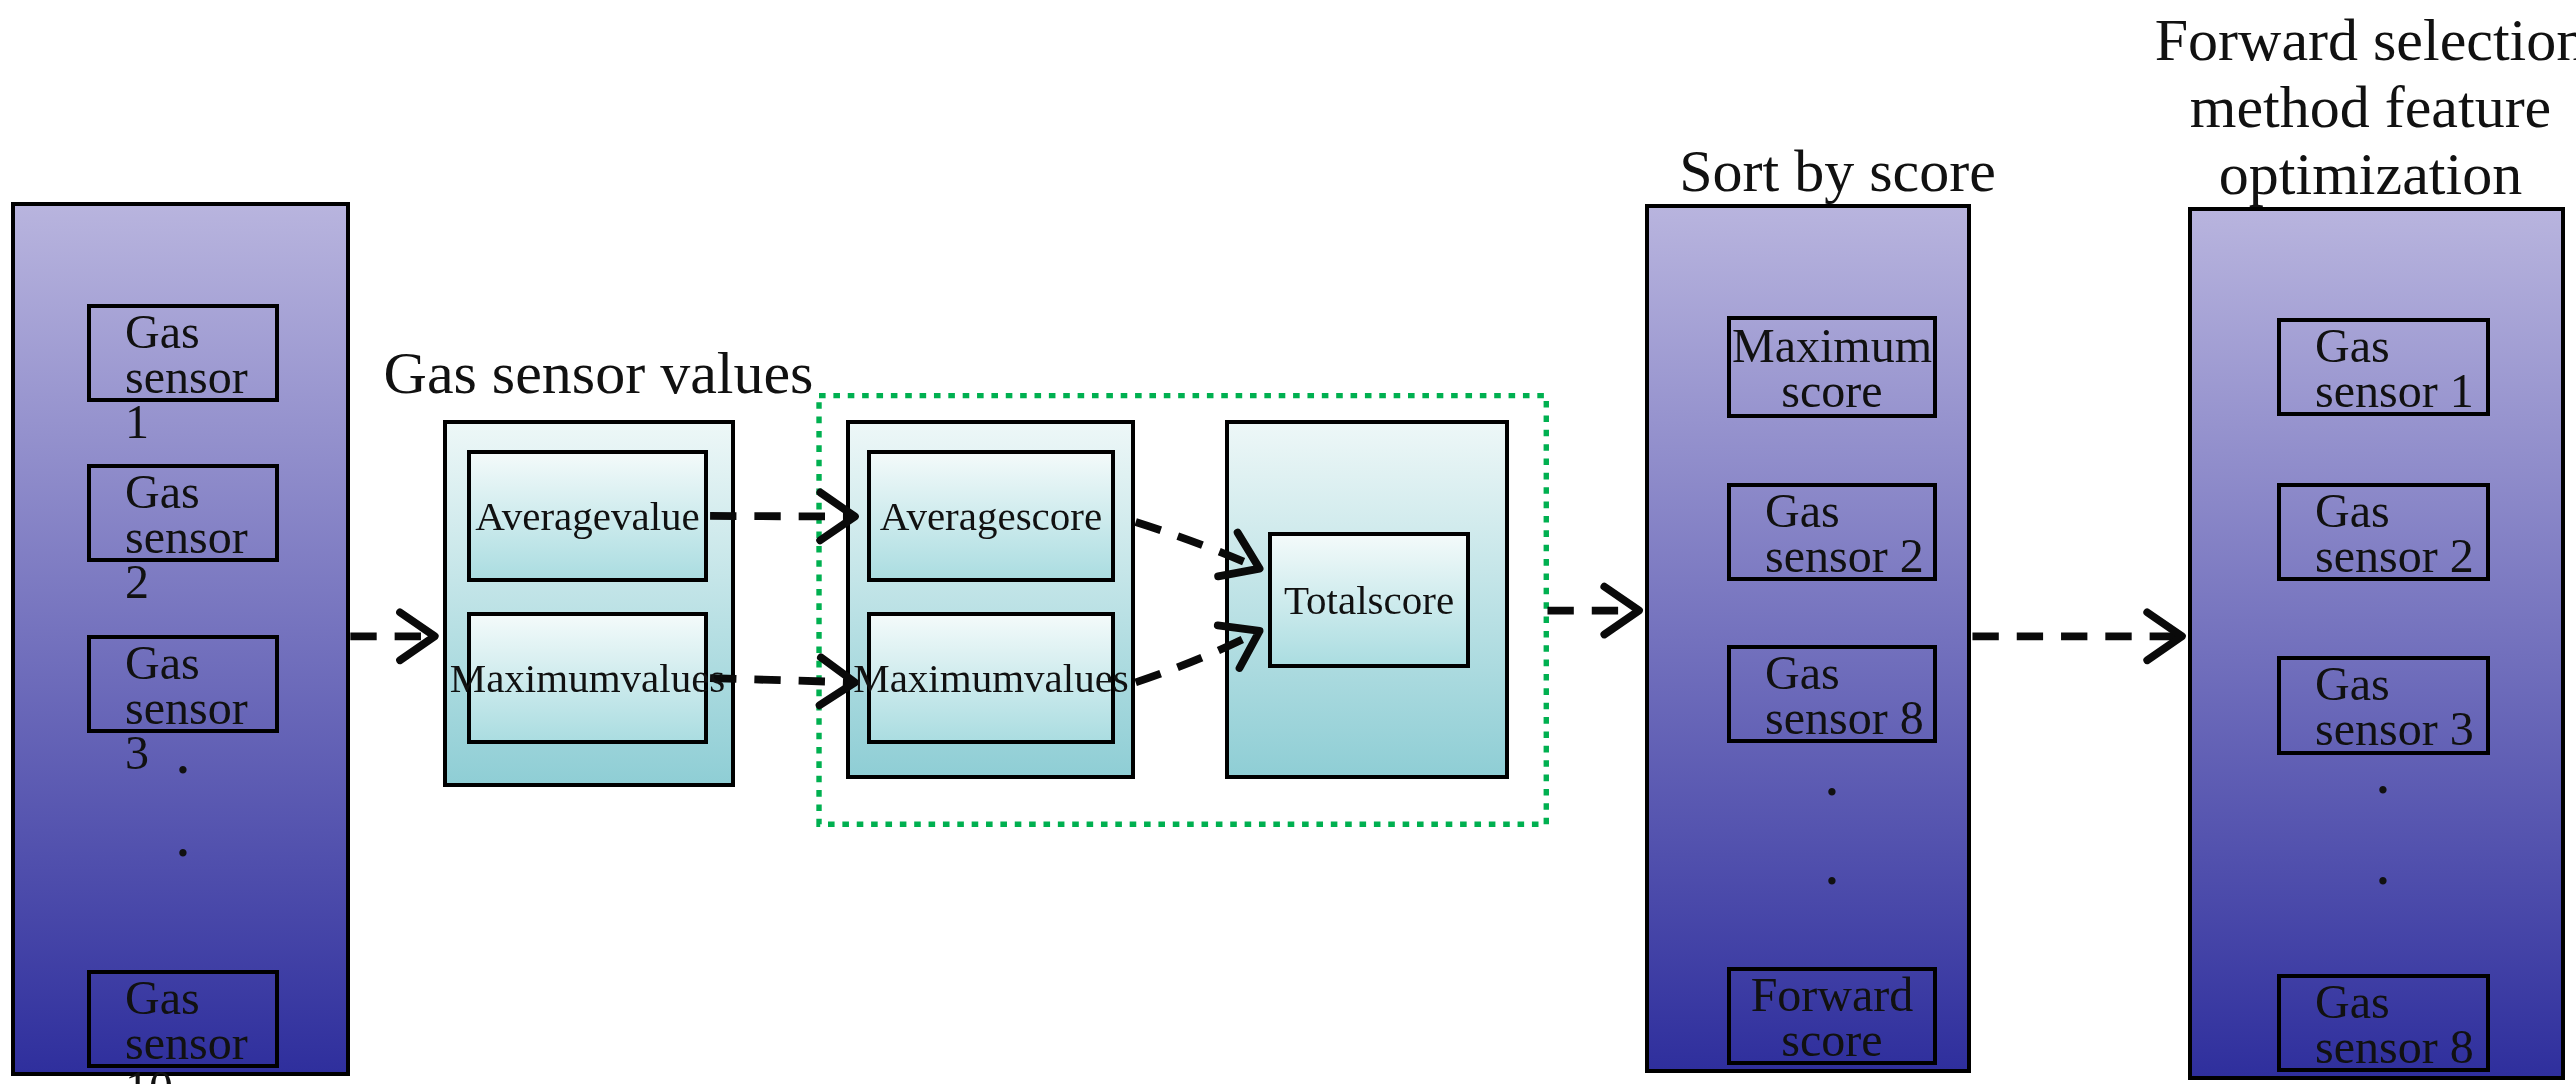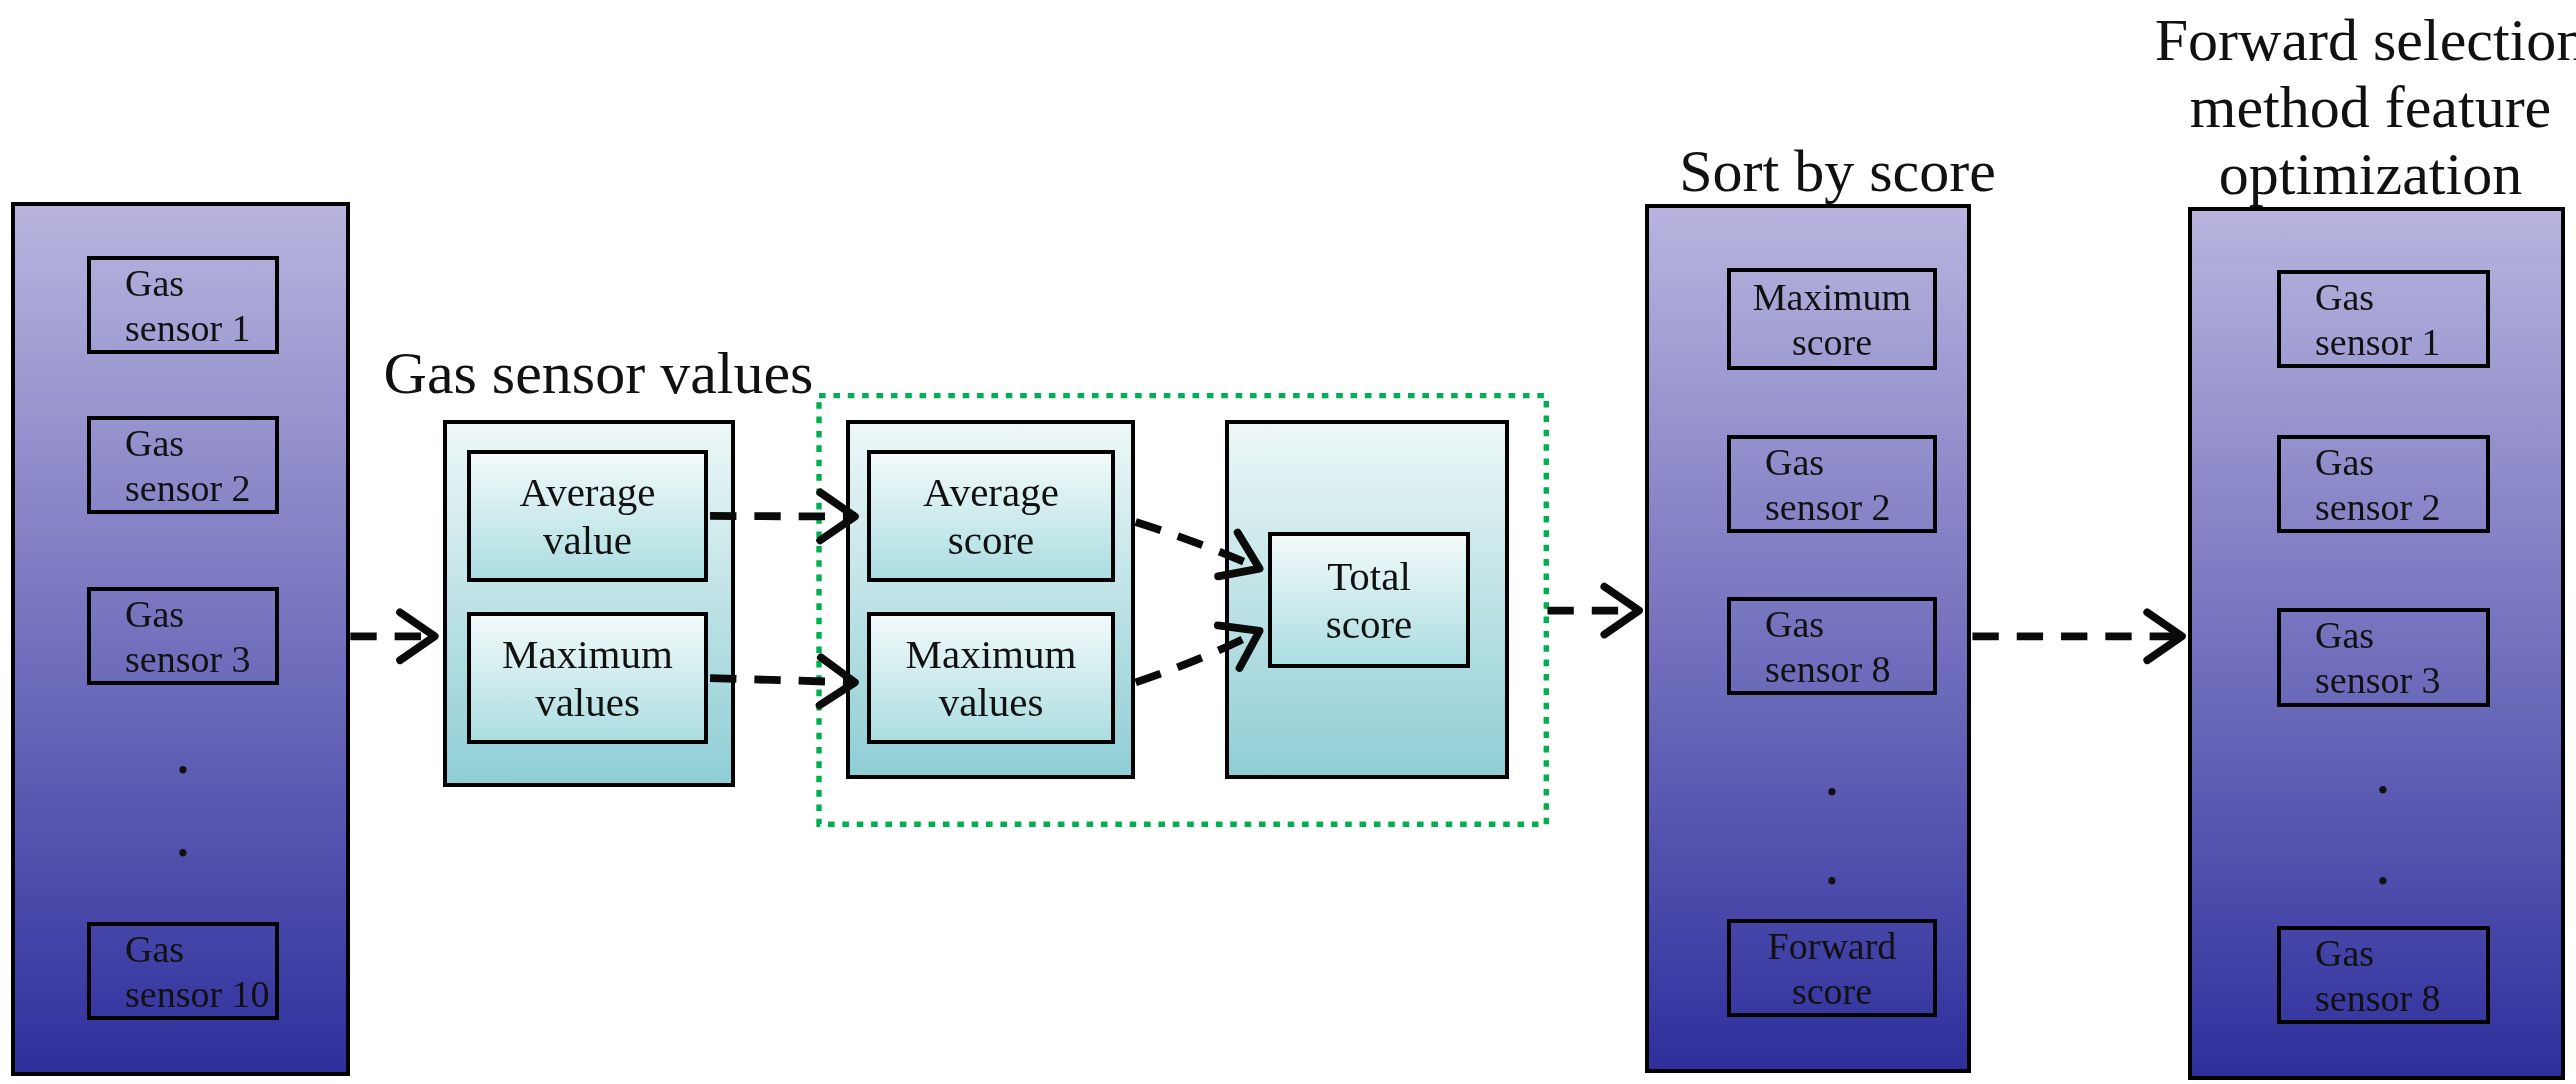--- a/index.html
+++ b/index.html
@@ -34,33 +34,34 @@
     position:absolute;
     border:4.8px solid var(--box-border,#000);
     background:linear-gradient(to bottom,var(--teal-top,#edf7f7) 0%,var(--teal-bottom,#8fced5) 100%);
     z-index:1;
   }
   
   .tinner{
     position:absolute;
     border:4.2px solid var(--box-border,#000);
     background:linear-gradient(to bottom,var(--teal-inner-top,#f3fafa) 0%,var(--teal-inner-bottom,#abdde1) 100%);
-    display:flex;flex-direction:column;justify-content:center;align-items:center;
+    display:flex;flex-direction:row;justify-content:center;align-items:center;
     font-size:41px;line-height:48px;
     z-index:3;
     text-align:center;
   }
   
   .pbox{
     position:absolute;
     border:4.2px solid var(--box-border,#000);
     background:transparent;
-    font-size:38px;line-height:45px;
+    font-size:48px;line-height:45px;
     padding:1.2px 0 0 34px;
     z-index:3;
+    margin-top:48px;
   }
   .pbox.center{
     padding:1.2px 0 0 0;
     display:flex;flex-direction:column;justify-content:center;align-items:center;
     text-align:center;
   }
   .pbox span{display:block;}
   
   .dot{
     position:absolute;

